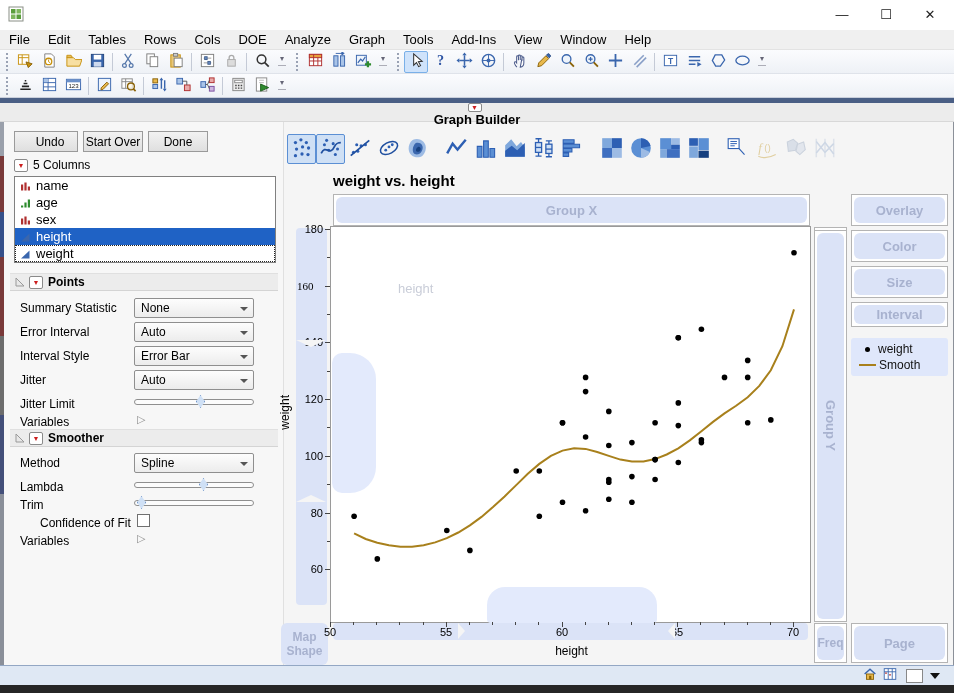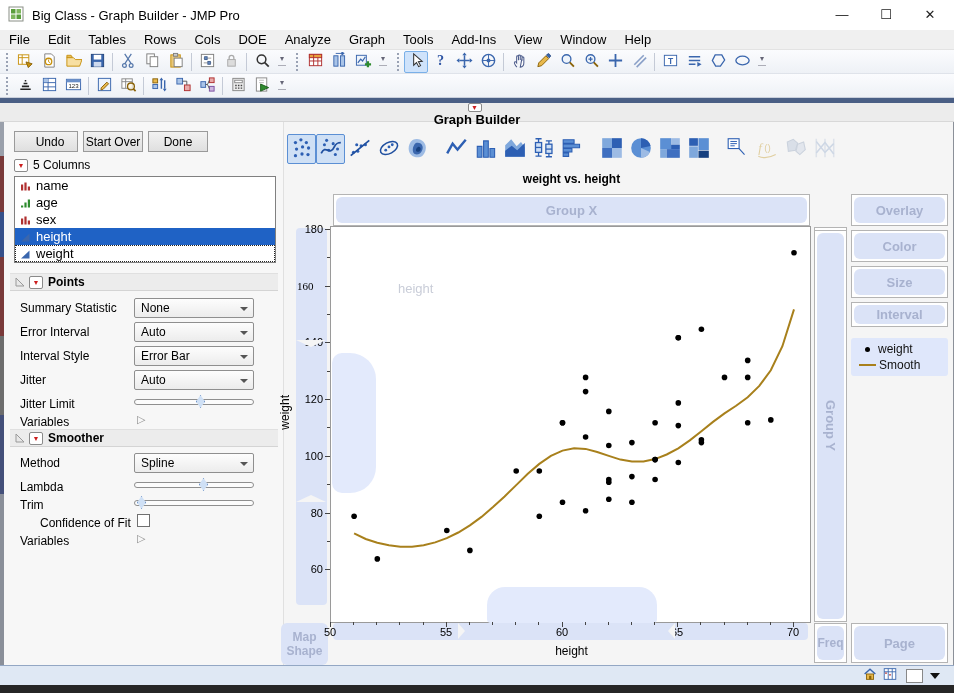--- a/index.html
+++ b/index.html
@@ -59,21 +59,21 @@
   .checkbox { position:absolute; left:133px; width:13px; height:13px; background:#fff; border:1px solid #707070; }
   .disclosure { position:absolute; left:133px; font-size:11px; color:#8a8a8a; }
 
   
   #palette { left:287px; top:134px; display:flex; align-items:center; }
   .pal-btn { width:29px; height:30px; display:flex; align-items:center; justify-content:center; border:1px solid transparent; border-radius:2px; }
   .pal-btn svg { width:24px; height:24px; }
   .pal-btn.selected { background:#cfe0f5; border-color:#5b8fd4; }
   .pal-btn.disabled { opacity:.45; }
   .pal-gap { width:10px; }
-  #chart-title { left:333px; top:172px; width:477px; text-align:center; font-size:12px; font-weight:bold; }
+  #chart-title { left:333px; top:172px; width:477px; font-size:15px; font-weight:bold; }
 
   .zone { background:#fff; border:1px solid #b4b4b4; padding:2px; }
   .zfill { width:100%; height:100%; background:#dbe3f7; border-radius:6px; color:#a8b2cf; display:flex; align-items:center; justify-content:center; font-weight:600; font-size:13px; text-align:center; }
   .zone-plain { background:#dbe3f7; border-radius:6px; color:#a8b2cf; display:flex; align-items:center; justify-content:center; font-weight:600; font-size:13px; text-align:center; }
   .vtext { writing-mode:vertical-rl; }
 
   #plot-frame { left:330px; top:226px; width:481px; height:397px; background:#fff; border:1px solid #9a9a9a; }
   #plot-svg { position:absolute; left:0; top:0; }
   #y-ribbon { left:296px; top:228px; width:31px; height:377px; background:#dbe3f7; border-radius:4px; }
   #x-ribbon { left:333px; top:623px; width:475px; height:17px; background:#dbe3f7; border-radius:4px; }
@@ -105,21 +105,20 @@
   <div class="abs" id="titlebar">
     <span style="margin-left:8px">
       <svg width="16" height="16" viewBox="0 0 16 16">
           <rect x="1" y="1" width="14" height="14" fill="#fff" stroke="#8a8f86"></rect>
           <rect x="3" y="3" width="4.5" height="4.5" fill="#5a9e3c"></rect>
           <rect x="8.5" y="3" width="4.5" height="4.5" fill="#7fb75e"></rect>
           <rect x="3" y="8.5" width="4.5" height="4.5" fill="#7fb75e"></rect>
           <rect x="8.5" y="8.5" width="4.5" height="4.5" fill="#5a9e3c"></rect>
         </svg>
     </span>
-    <span id="title-text">Big Class - Graph Builder - JMP Pro</span>
     <div id="win-controls">
       <div class="winbtn">—</div>
       <div class="winbtn">☐</div>
       <div class="winbtn">✕</div>
     </div>
   </div>
 
   <div class="abs" id="menubar">
       <div class="menu-item">File</div>
       <div class="menu-item">Edit</div>

